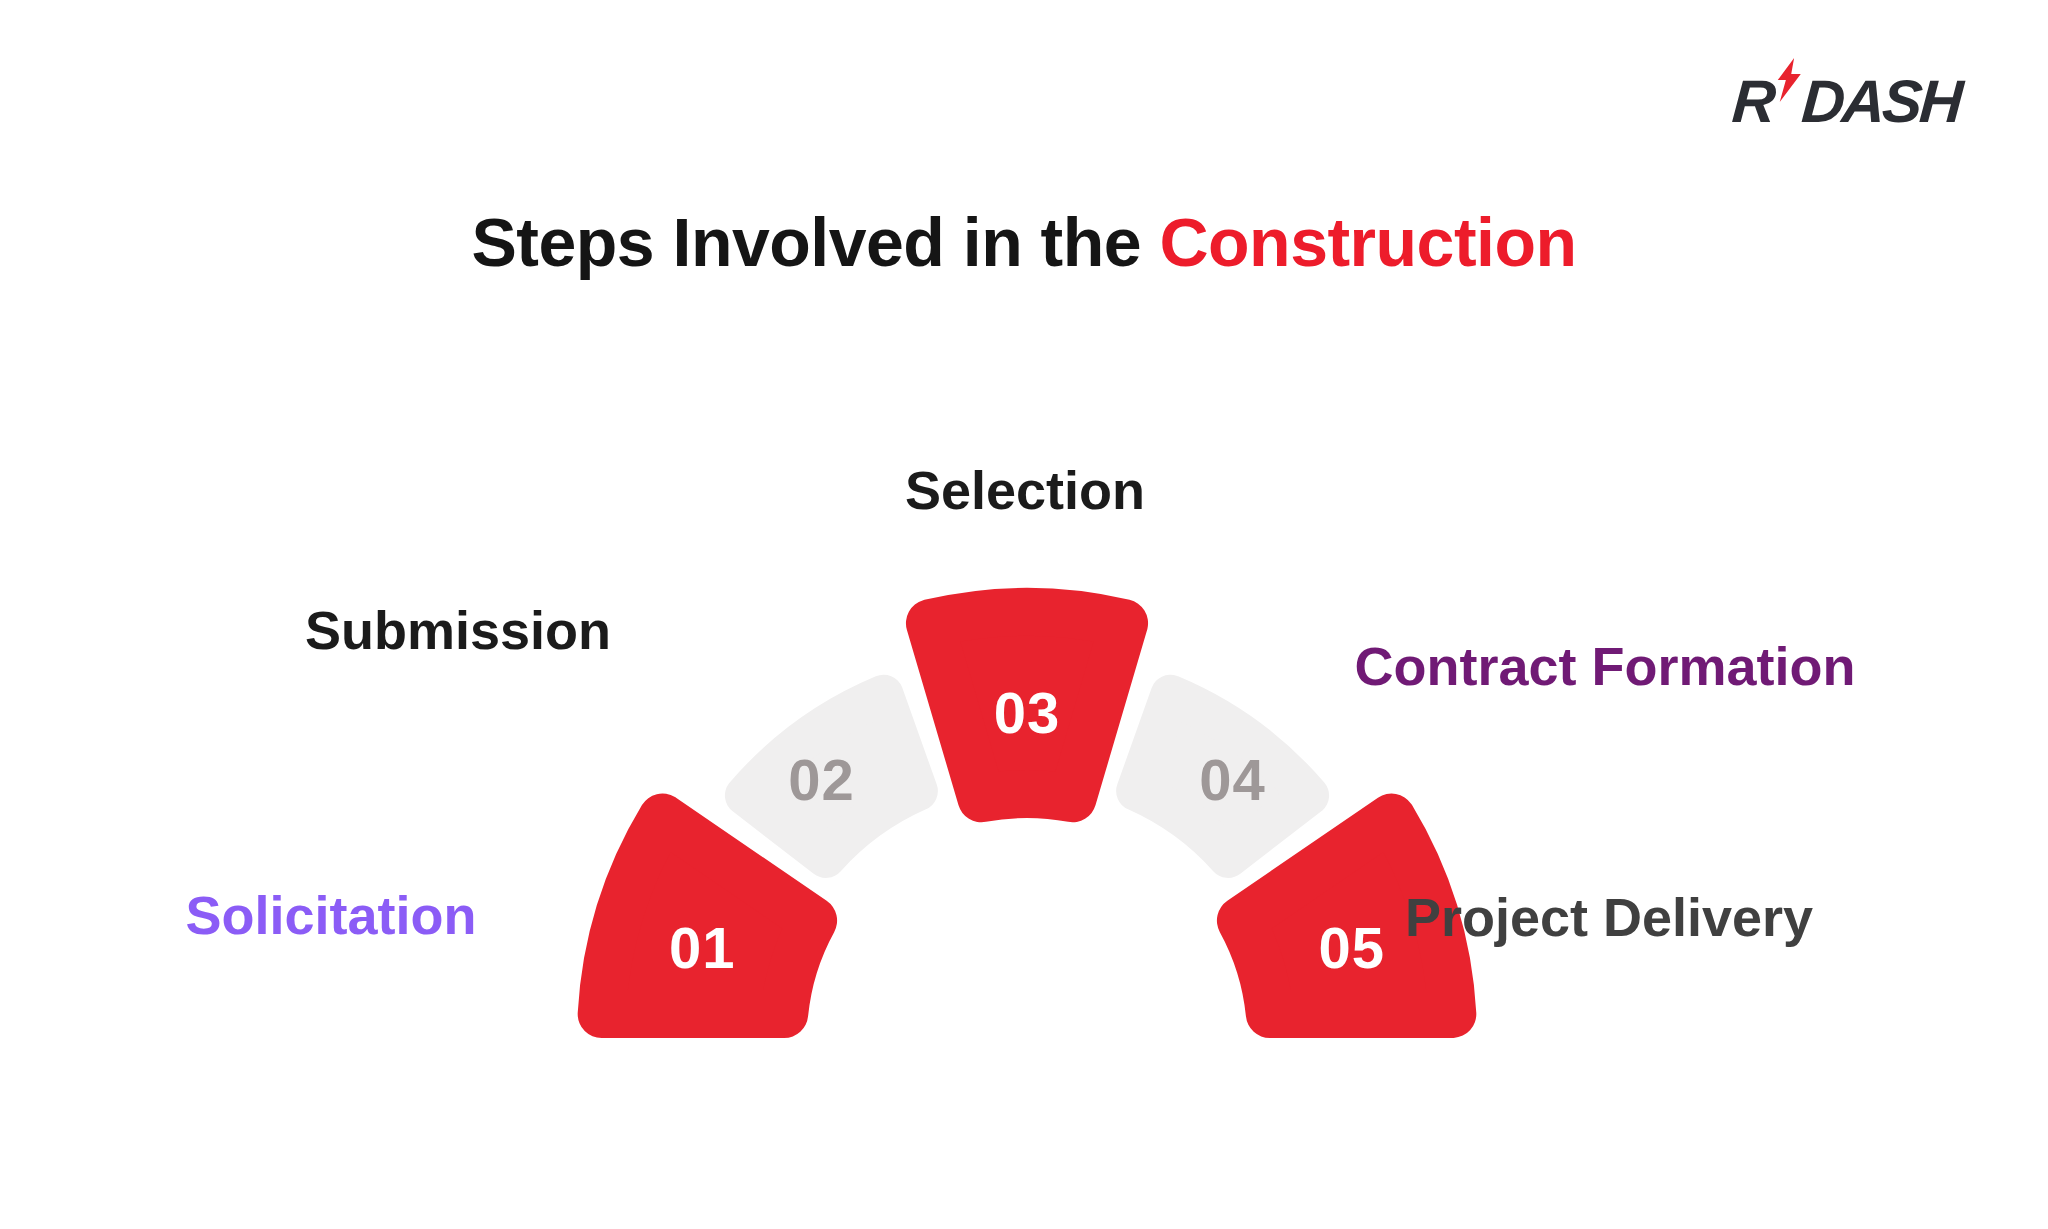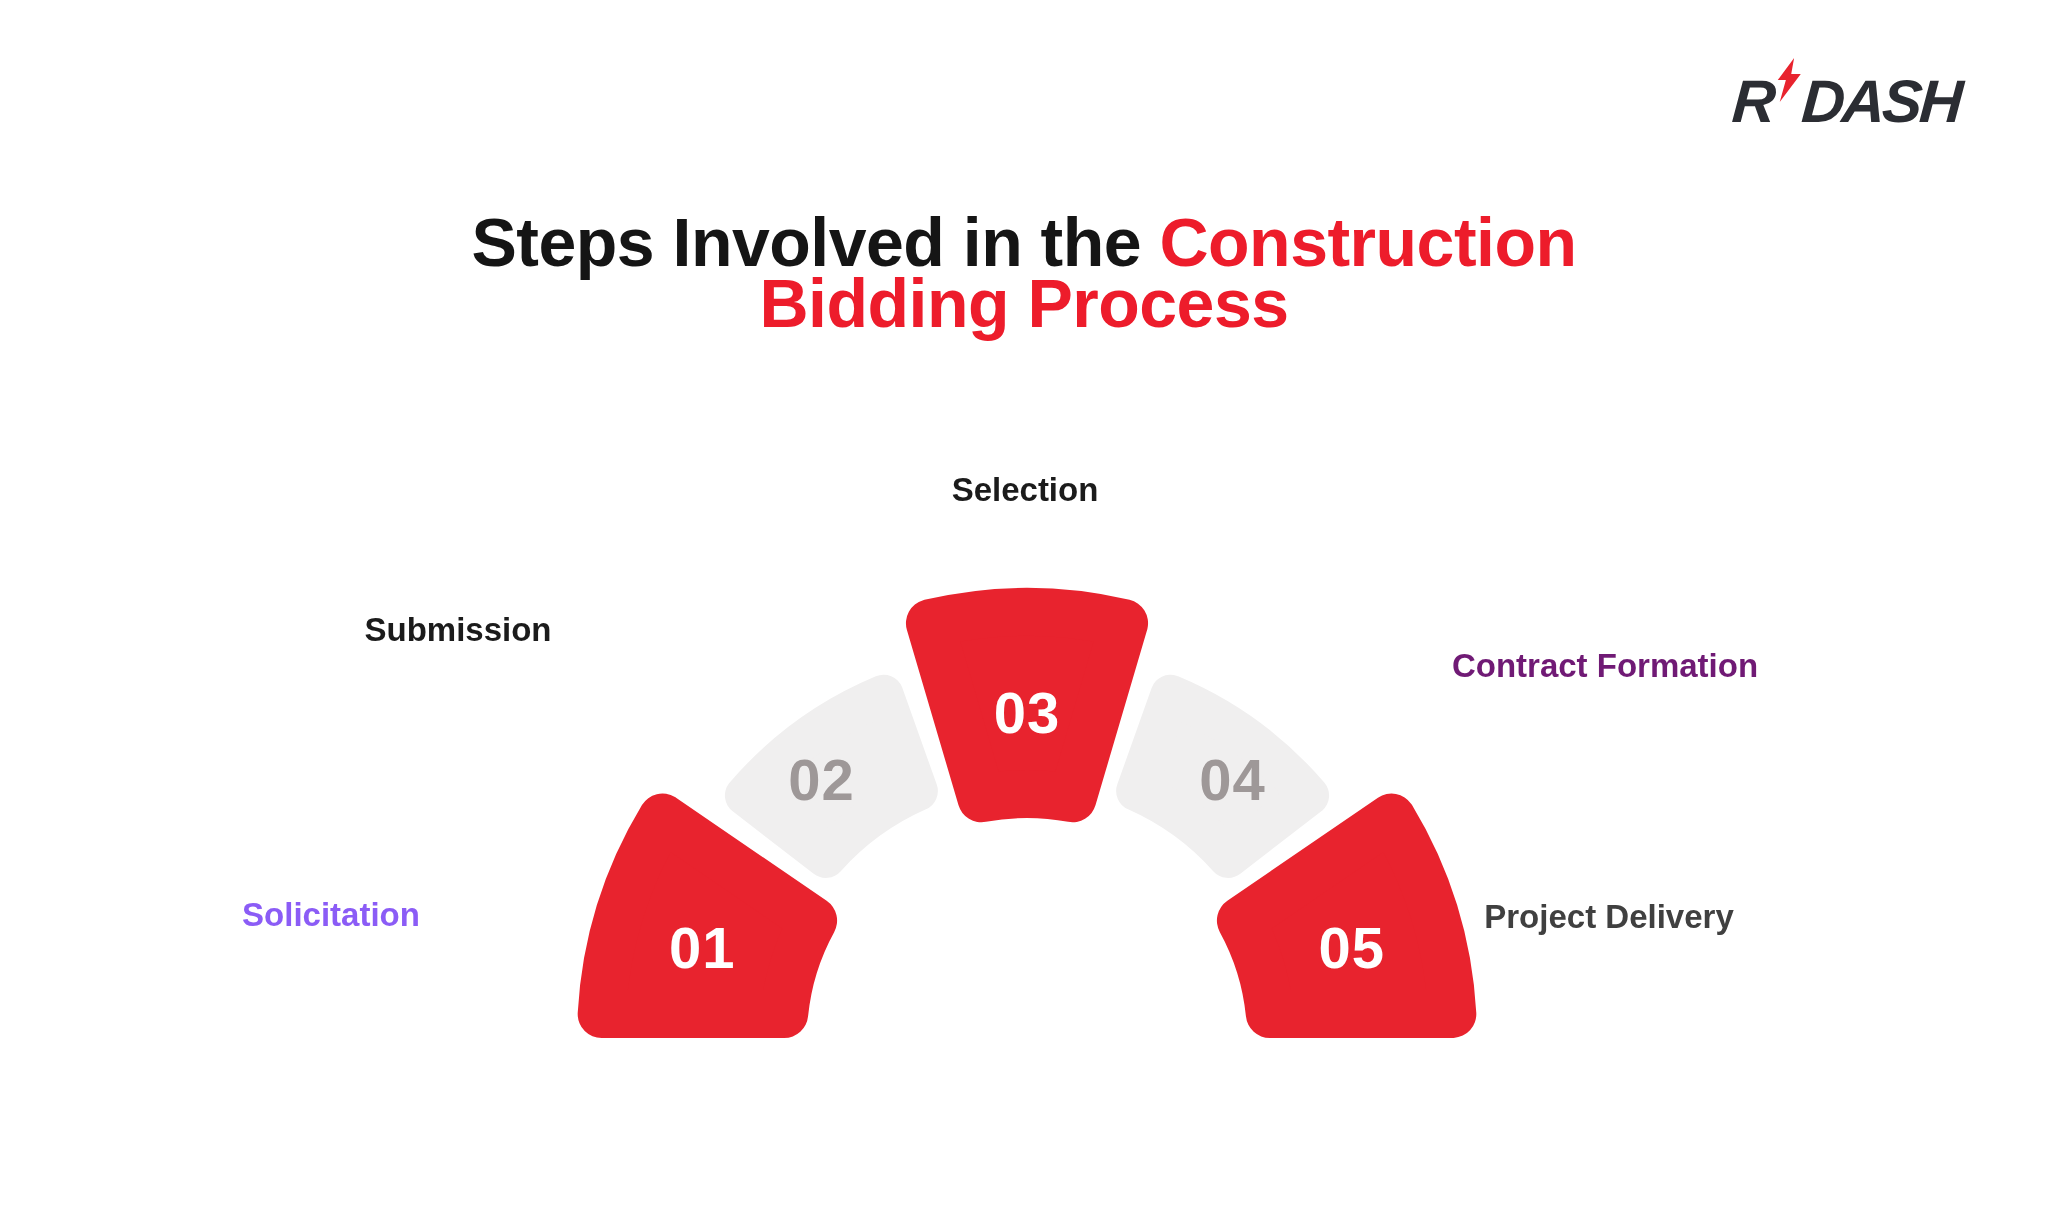--- a/index.html
+++ b/index.html
@@ -53,41 +53,40 @@
   .arc-svg text{
     font-family:"Liberation Sans","DejaVu Sans",sans-serif;
     font-weight:700;
     font-size:58px;
     letter-spacing:1px;
   }
   .step-label{
     position:absolute;
     transform:translate(-50%,-50%);
     font-weight:700;
-    font-size:33px;
+    font-size:54px;
     letter-spacing:0;
     white-space:nowrap;
   }
 </style>
 </head>
 <body>
 
 <div class="canvas">
 
   <div class="logo" style="color: rgb(43, 45, 51);">
     <span>R</span>
     <svg class="bolt-svg" viewBox="0 0 34 62" preserveAspectRatio="none">
       <path id="bolt-path" d="M22 0 L1 31 L12.5 31 L6 62 L33 22.5 L19.5 22.5 Z" fill="#E8232E"></path>
     </svg>
     <span>DASH</span>
   </div>
 
   <div class="title">
     <div><span id="title-black" style="color: rgb(21, 21, 21);">Steps Involved in the </span><span id="title-red1" style="color: rgb(237, 28, 43);">Construction</span></div>
-    <div><span id="title-red2" style="color: rgb(237, 28, 43);">Bidding Process</span></div>
   </div>
 
   <svg class="arc-svg" id="arc" viewBox="0 0 2048 1229">
       <path d="M601.68 1014.00 A426 426 0 0 1 662.50 817.51 L813.09 920.62 A244 244 0 0 0 784.18 1014.00 Z" fill="#E8232E" stroke="#E8232E" stroke-width="48" stroke-linejoin="round"></path>
       <text x="702.3" y="947.9" text-anchor="middle" dominant-baseline="central" fill="#FFFFFF">01</text>
       <path d="M744.90 795.51 A372 372 0 0 1 883.55 694.77 L917.84 791.05 A270 270 0 0 0 825.87 857.87 Z" fill="#F0EFEF" stroke="#F0EFEF" stroke-width="40" stroke-linejoin="round"></path>
       <text x="821.6" y="779.7" text-anchor="middle" dominant-baseline="central" fill="#9E9898">02</text>
       <path d="M929.94 623.21 A426 426 0 0 1 1124.06 623.21 L1072.53 798.29 A244 244 0 0 0 981.47 798.29 Z" fill="#E8232E" stroke="#E8232E" stroke-width="48" stroke-linejoin="round"></path>
       <text x="1027.0" y="712.0" text-anchor="middle" dominant-baseline="central" fill="#FFFFFF">03</text>
       <path d="M1170.45 694.77 A372 372 0 0 1 1309.10 795.51 L1228.13 857.87 A270 270 0 0 0 1136.16 791.05 Z" fill="#F0EFEF" stroke="#F0EFEF" stroke-width="40" stroke-linejoin="round"></path>

